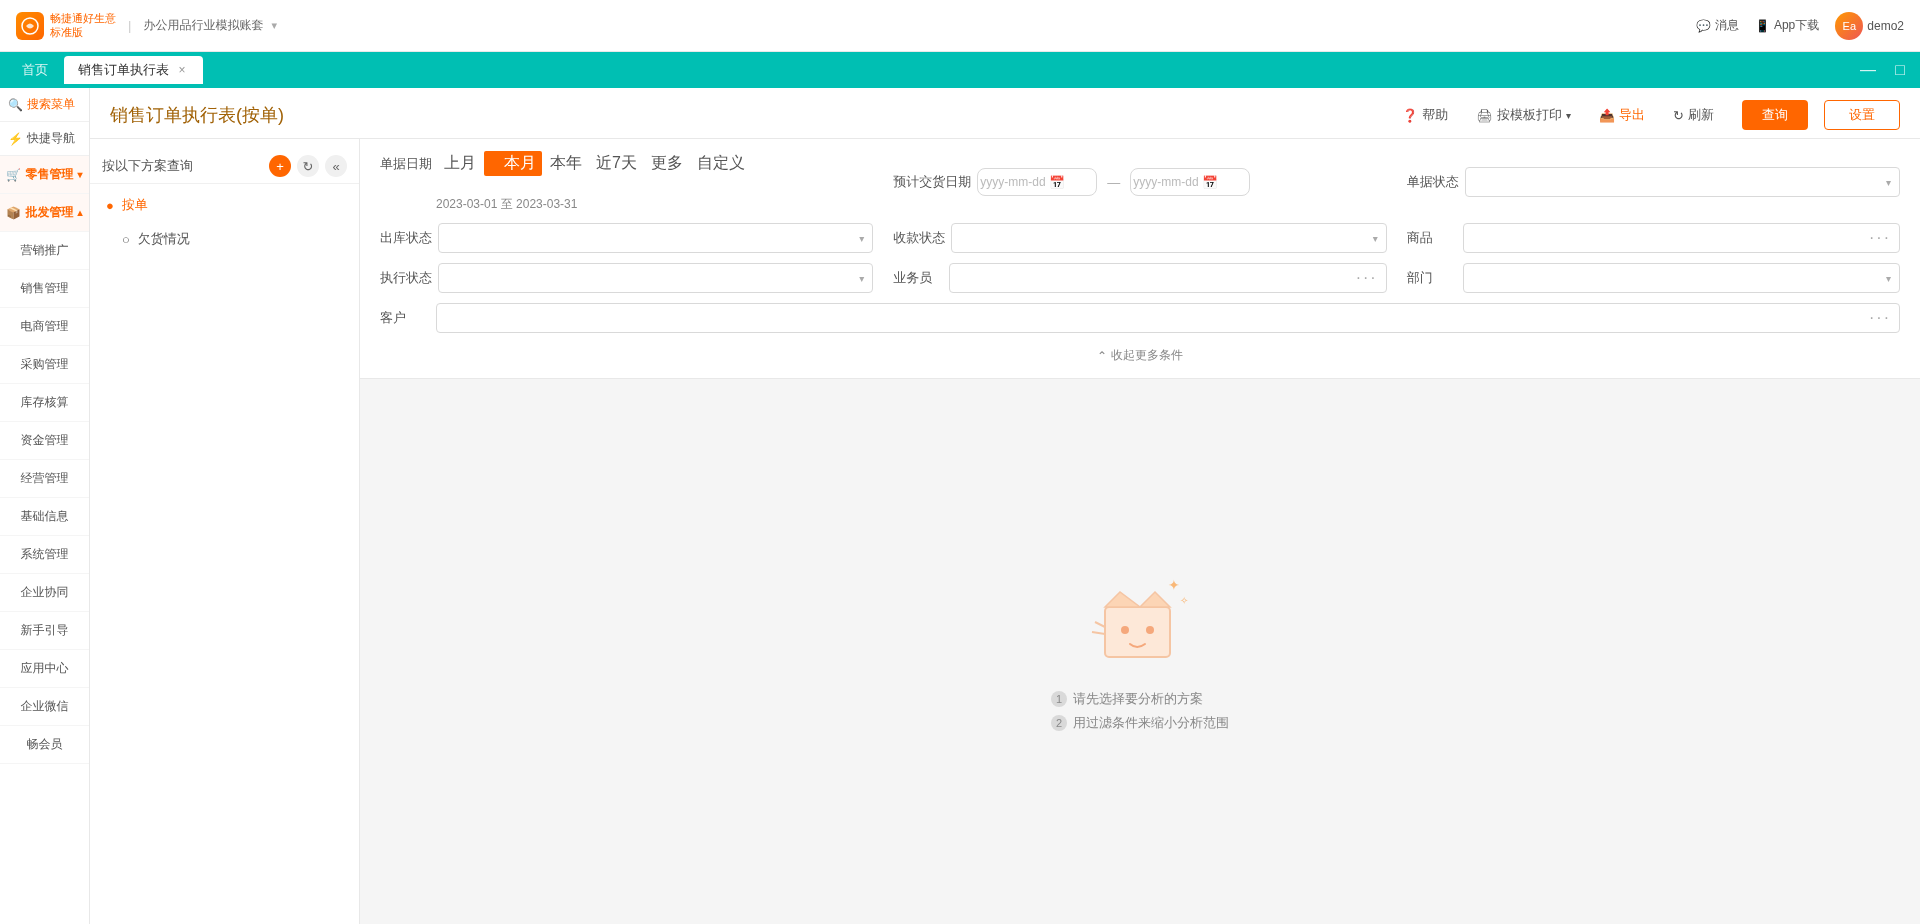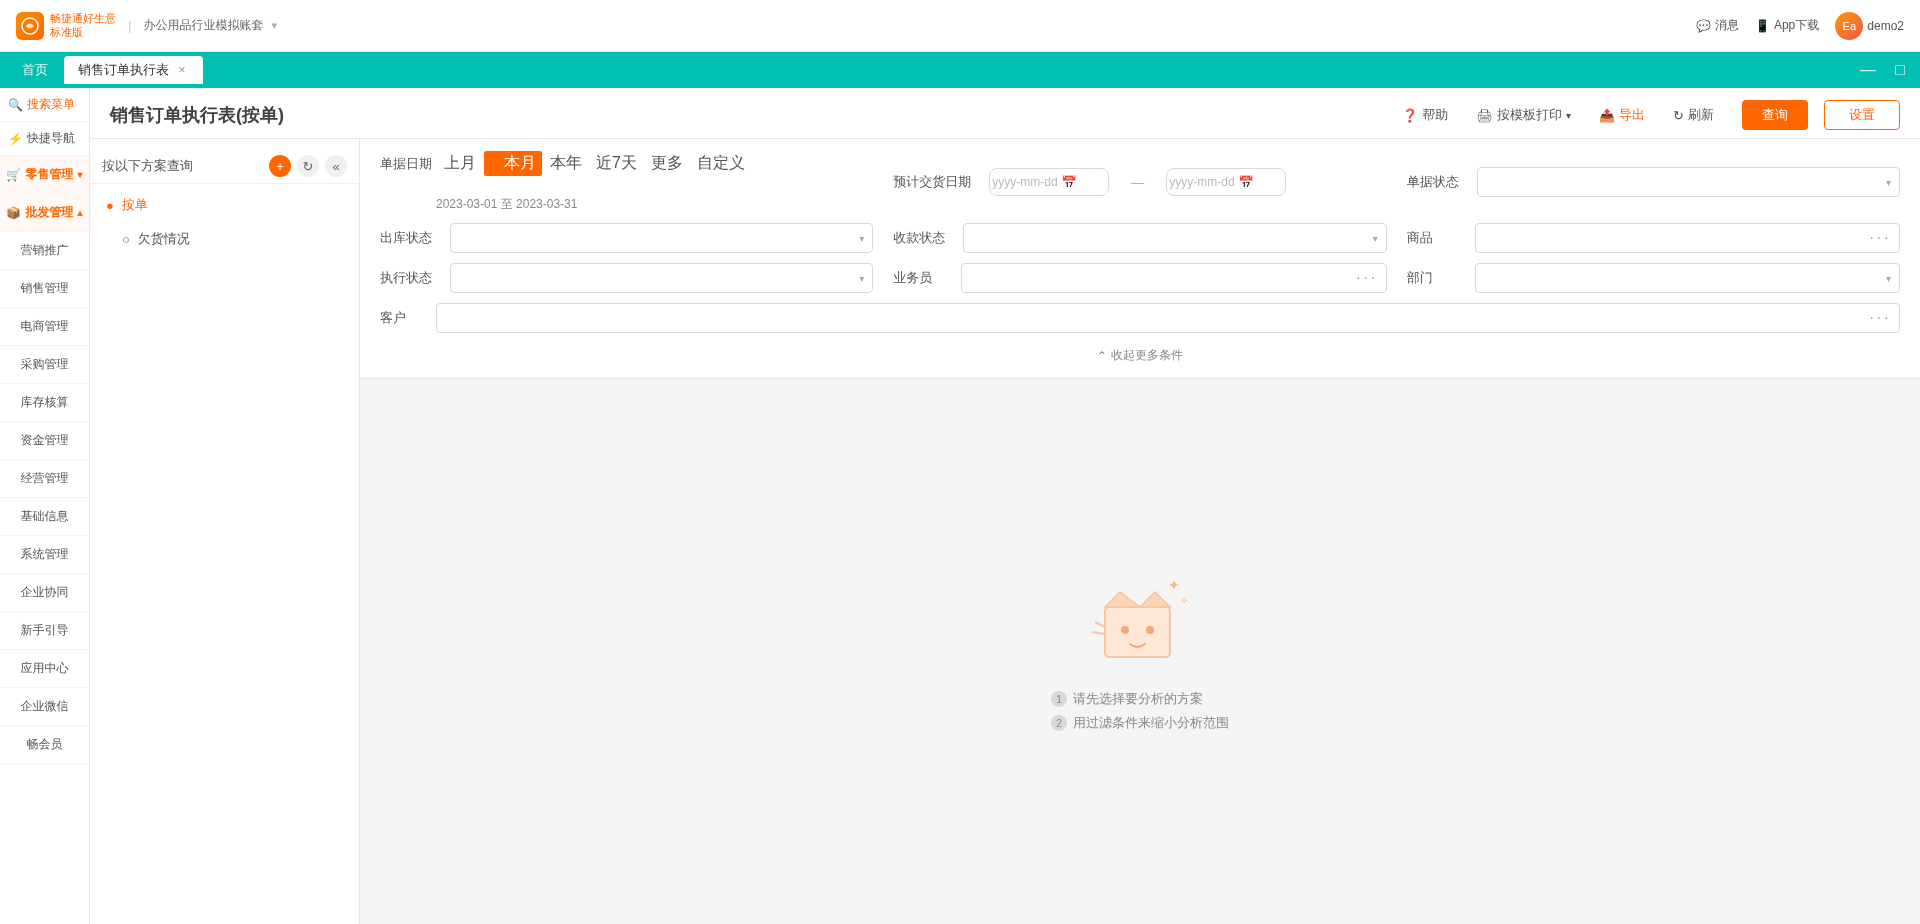--- a/index.html
+++ b/index.html
@@ -197,22 +197,22 @@
       background: #fff;
       padding: 12px 20px 8px;
       display: flex;
       align-items: center;
       justify-content: space-between;
       border-bottom: 1px solid #e8e8e8;
       flex-shrink: 0;
     }
     .page-title {
       font-size: 18px;
-      font-weight: 700;
-      color: #404040;
+      font-weight: 400;
+      color: #a16207;
     }
     .page-actions {
       display: flex;
       align-items: center;
       gap: 12px;
     }
     .page-action-btn {
       display: flex;
       align-items: center;
       gap: 4px;
@@ -352,21 +352,21 @@
     }
     .filter-row-grid {
       display: grid;
       grid-template-columns: 1fr 1fr 1fr;
       gap: 10px 20px;
       margin-bottom: 10px;
     }
     .filter-field {
       display: flex;
       align-items: center;
-      gap: 18px;
+      gap: 6px;
     }
     .field-label {
       font-size: 13px;
       color: #555;
       white-space: nowrap;
       min-width: 50px;
     }
     .field-select {
       flex: 1;
       height: 30px;

